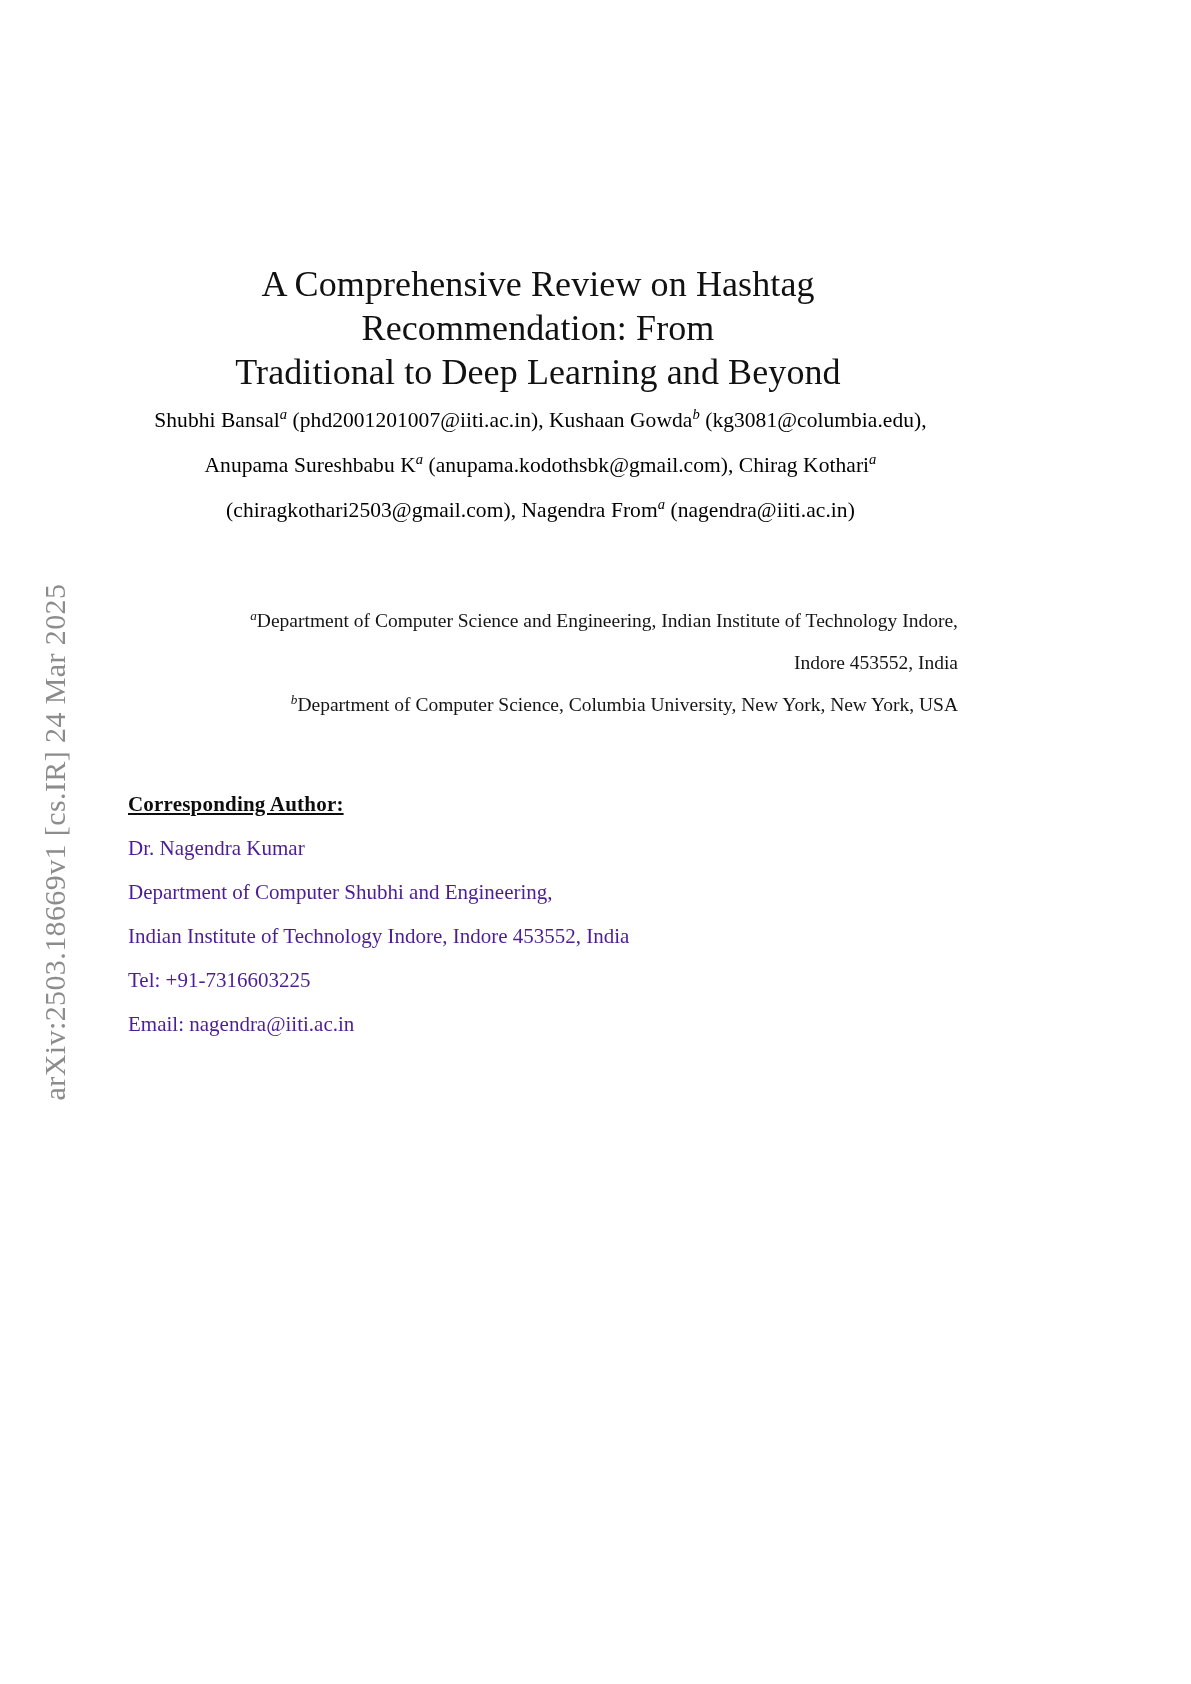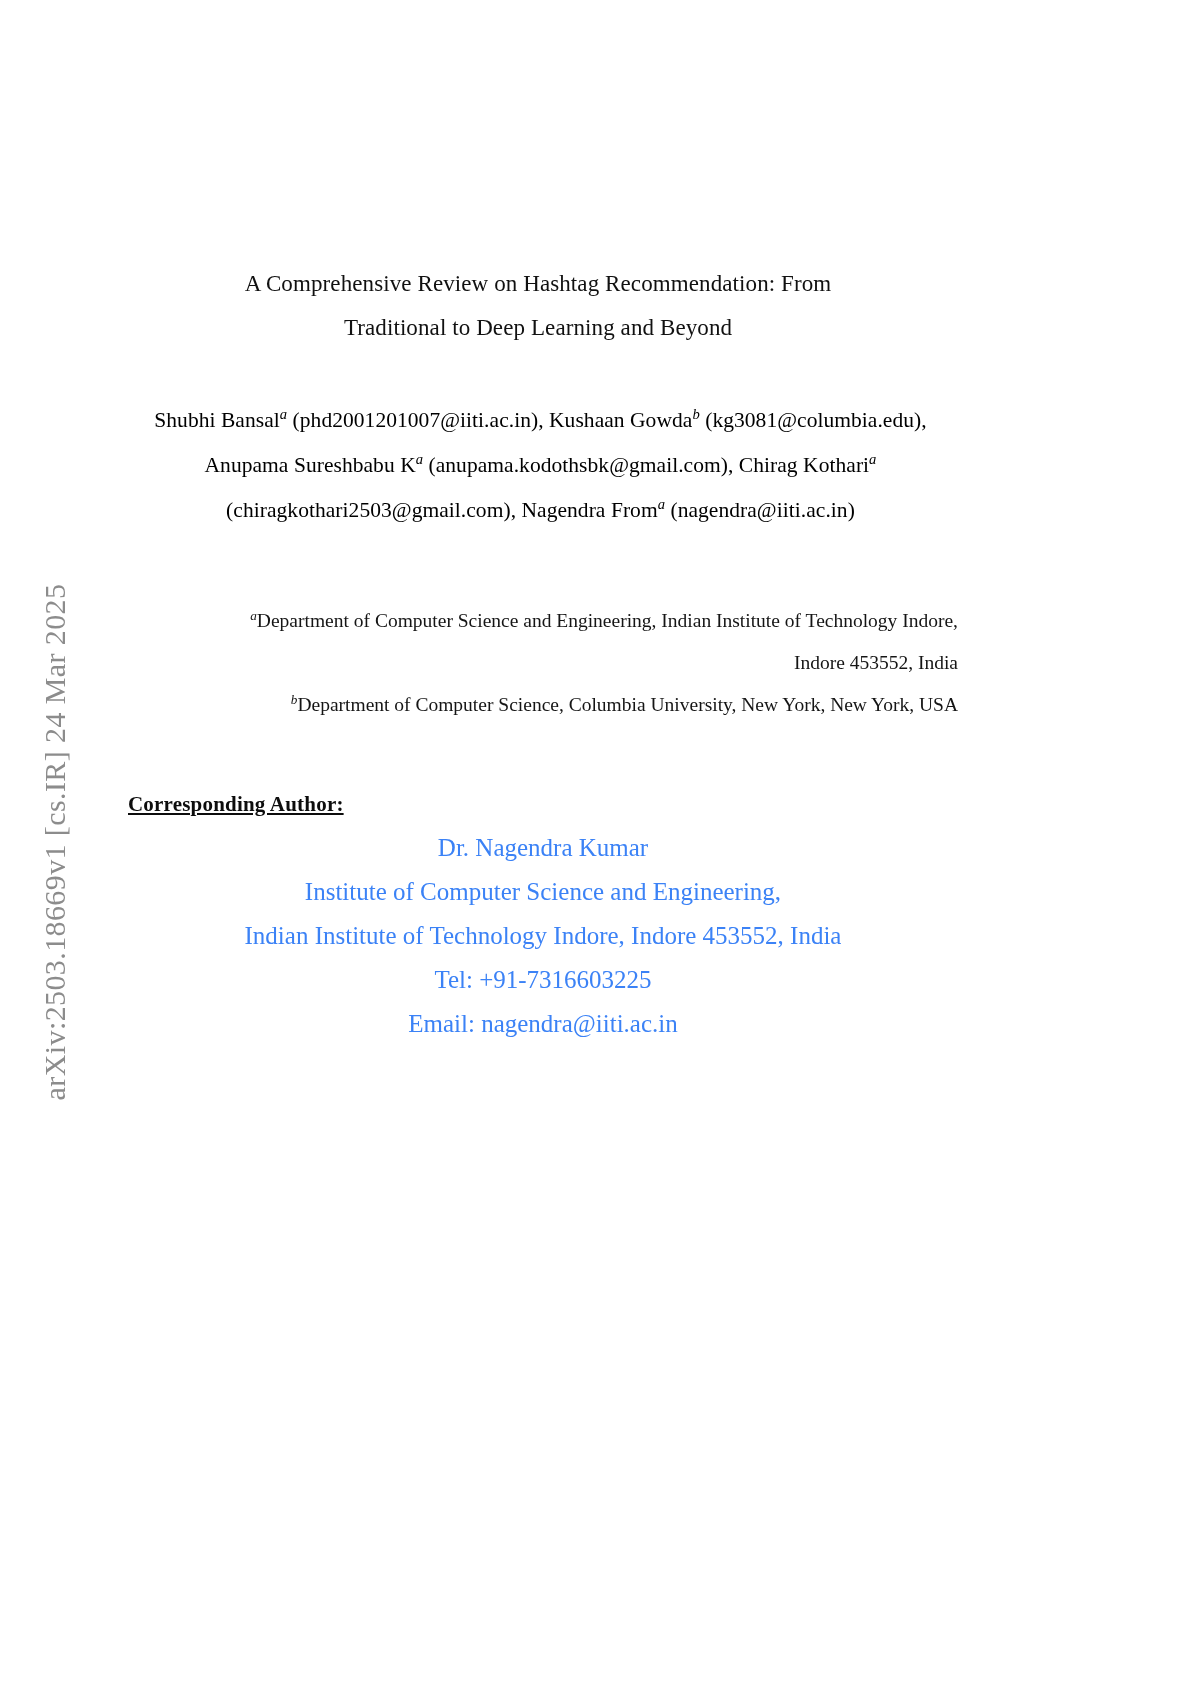--- a/index.html
+++ b/index.html
@@ -51,21 +51,21 @@
 
   
   #title-block {
     position: absolute;
     top: 262px;
     left: 0;
     width: 820px;
     text-align: center;
   }
   #title-block .title-line {
-    font-size: 23px;
+    font-size: 36px;
     line-height: 44px;
     color: #111111;
     letter-spacing: 0.1px;
   }
 
   
   #authors-block {
     position: absolute;
     top: 398px;
     left: -10px;
@@ -109,24 +109,23 @@
   }
   #corresponding-block .corr-heading {
     font-size: 21px;
     font-weight: bold;
     line-height: 44px;
     color: #0d0d0d;
     letter-spacing: 0.2px;
     text-decoration: underline;
   }
   #corresponding-block .corr-line {
-    font-size: 25px;
+    font-size: 21px;
     line-height: 44px;
-    color: #3b82f6;
-    text-align: center;
+    color: #4c1d95;
   }
 </style>
 </head>
 <body>
 
 <div id="arxiv-stamp">
   <div class="stamp-text">arXiv:2503.18669v1  [cs.IR]  24 Mar 2025</div>
 </div>
 
 <div id="page">
@@ -144,19 +143,19 @@
 
   <div id="affiliations-block">
     <div class="affil-line"><sup>a</sup><span>Department of Computer Science and Engineering, Indian Institute of Technology Indore,</span></div>
     <div class="affil-line">Indore 453552, India</div>
     <div class="affil-line"><sup>b</sup><span>Department of Computer Science, Columbia University, New York, New York, USA</span></div>
   </div>
 
   <div id="corresponding-block">
     <div class="corr-heading">Corresponding Author:</div>
     <div class="corr-line">Dr. Nagendra Kumar</div>
-    <div class="corr-line">Institute of Computer Science and Engineering,</div>
+    <div class="corr-line">Department of Computer Shubhi and Engineering,</div>
     <div class="corr-line">Indian Institute of Technology Indore, Indore 453552, India</div>
     <div class="corr-line">Tel: +91-7316603225</div>
     <div class="corr-line">Email: nagendra@iiti.ac.in</div>
   </div>
 
 </div>
 
 </body></html>

